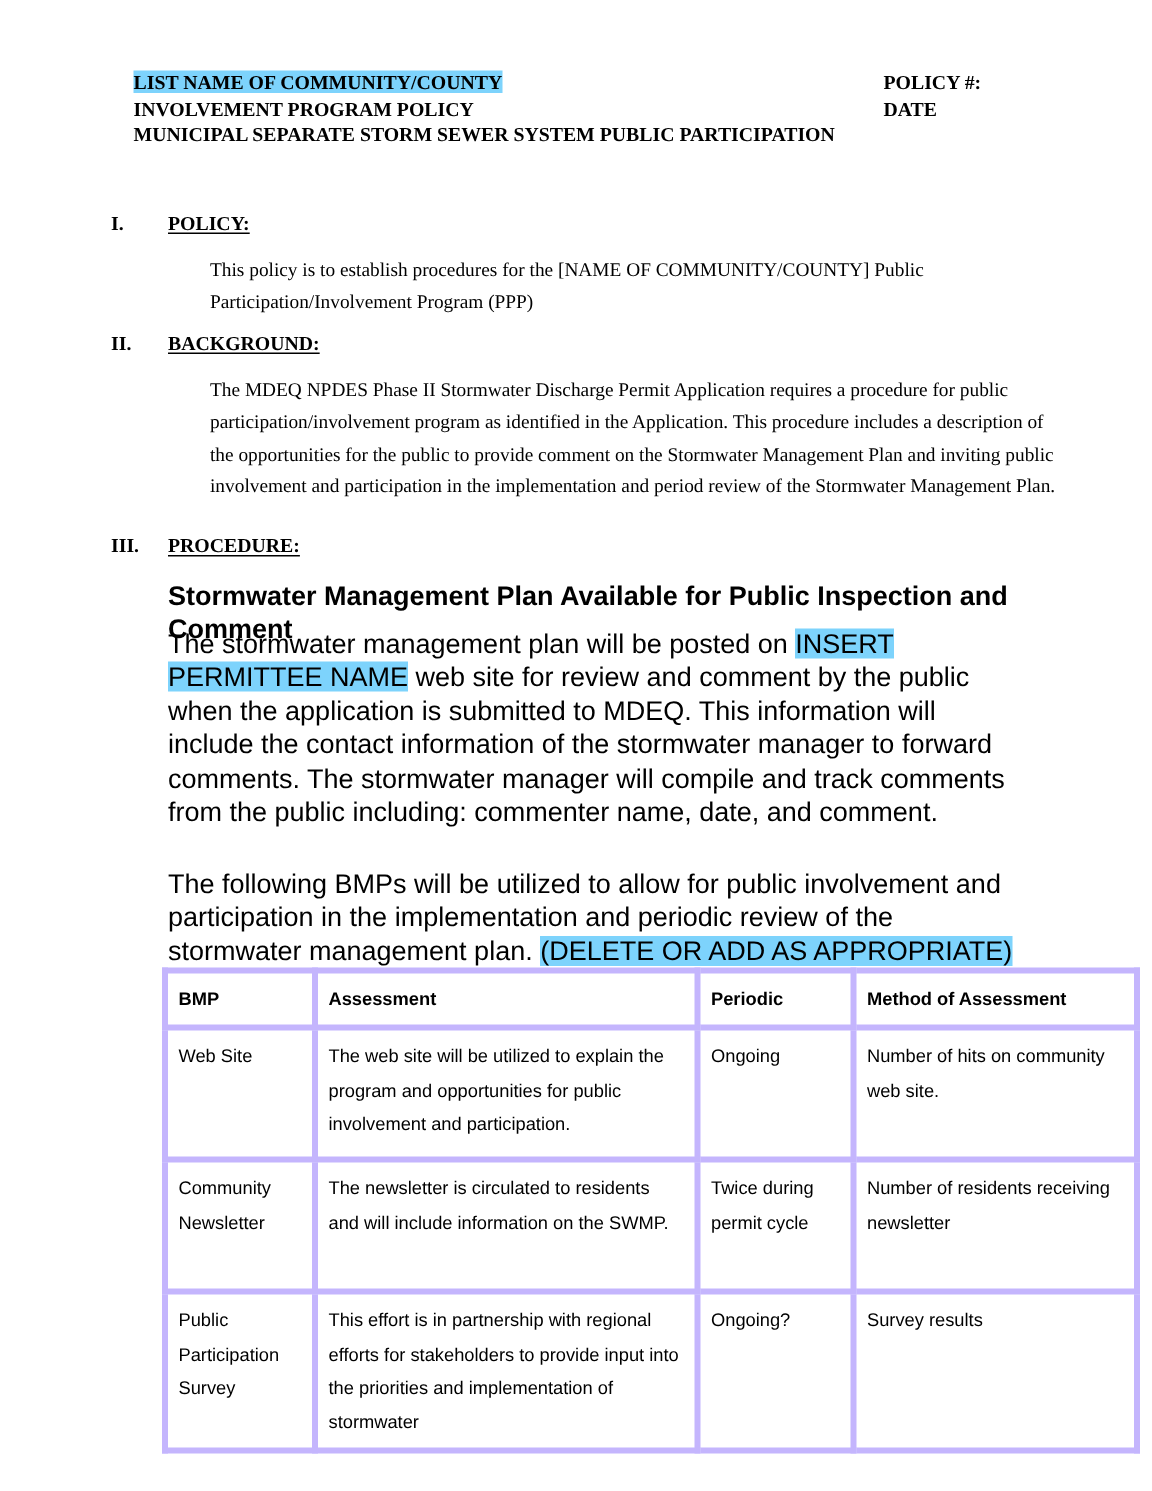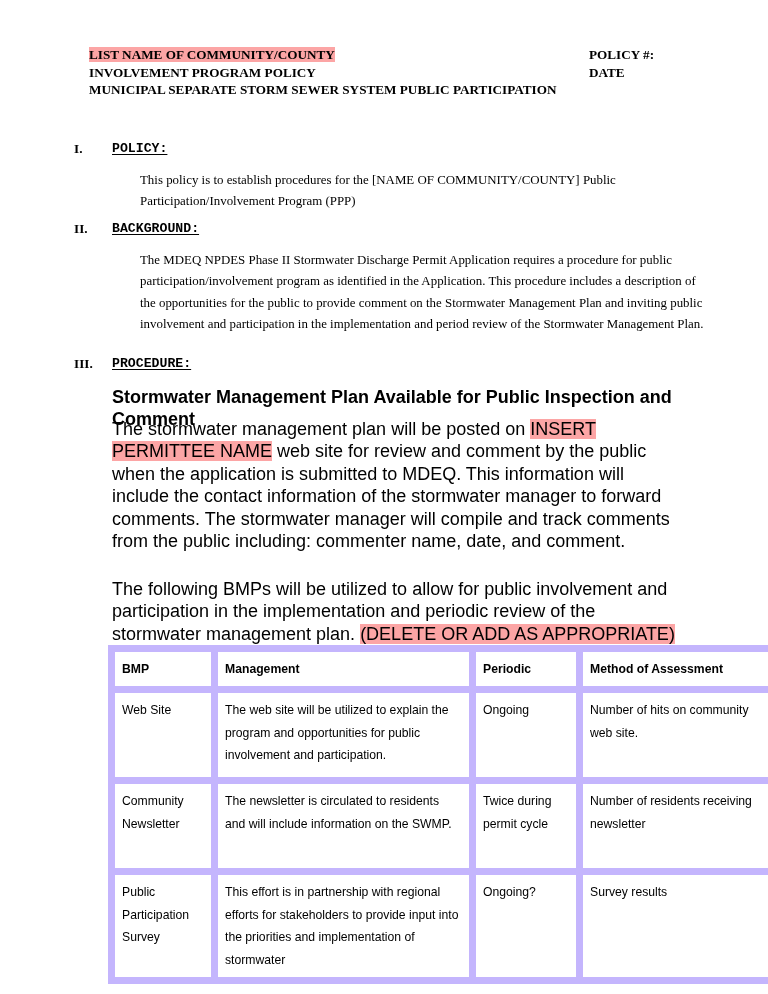--- a/index.html
+++ b/index.html
@@ -35,21 +35,21 @@
     font-family: "Liberation Serif", "DejaVu Serif", serif;
     font-weight: bold;
     font-size: 13.2px;
     line-height: 17.6px;
   }
   .hdr-line {
     position: relative;
     white-space: pre;
   }
   .hl {
-    background: #fca5a5;
+    background: #7dd3fc;
   }
   .hdr-right {
     position: absolute;
     top: 0;
   }
   .hdr-right.policy-no { left: 500px; text-align: right; }
   .hdr-right.date      { left: 500px; }
 
   
   .section {
@@ -62,21 +62,21 @@
     left: 74px;
     width: 34px;
     font-family: "Liberation Serif", "DejaVu Serif", serif;
     font-weight: bold;
     font-size: 13.2px;
     line-height: 17px;
   }
   .sec-title {
     position: absolute;
     left: 112px;
-    font-family: Liberation Mono, monospace;
+    font-family: Liberation Serif, serif;
     font-weight: bold;
     font-size: 13.2px;
     line-height: 17px;
     text-decoration: underline;
     text-underline-offset: 2px;
   }
 
   .sec-body-serif {
     position: absolute;
     left: 112px;
@@ -107,21 +107,21 @@
     left: 108px;
     top: 645px;
     width: 576px;
     border-collapse: collapse;
     table-layout: fixed;
     font-family: "Liberation Sans", "DejaVu Sans", sans-serif;
     font-size: 12.2px;
   }
   .bmp-table td,
   .bmp-table th {
-    border: 7px solid #c4b5fd;
+    border: 4px solid #c4b5fd;
     vertical-align: top;
     padding: 6px 7px 6px 7px;
     line-height: 22.4px;
     text-align: left;
     font-weight: normal;
   }
   .bmp-table th {
     font-weight: bold;
   }
   .bmp-table tr.hdr td,
@@ -169,21 +169,21 @@
 
   <div class="proc-block" style="top:418px;"><span>The stormwater management plan will be posted on </span><span class="hl">INSERT PERMITTEE NAME</span><span> web site for review and comment by the public when the application is submitted to MDEQ. This information will include the contact information of the stormwater manager to forward comments. The stormwater manager will compile and track comments from the public including: commenter name, date, and comment.</span></div>
 
 
   <div class="proc-block" style="top:578px;"><span>The following BMPs will be utilized to allow for public involvement and participation in the implementation and periodic review of the stormwater management plan. </span><span class="hl">(DELETE OR ADD AS APPROPRIATE)</span></div>
 
   <table class="bmp-table">
     <tbody>
         <tr class="hdr">
       <th class="col-bmp">BMP</th>
-      <th class="col-desc">Management</th>
+      <th class="col-desc">Assessment</th>
       <th class="col-sched">Periodic</th>
       <th class="col-meth">Method of Assessment</th>
     </tr>
     <tr class="row-websites">
       <td class="col-bmp">Web Site</td>
       <td class="col-desc">The web site will be utilized to explain the program and opportunities for public involvement and participation.</td>
       <td class="col-sched">Ongoing</td>
       <td class="col-meth">Number of hits on community web site.</td>
     </tr>
     <tr class="row-newsletter">

